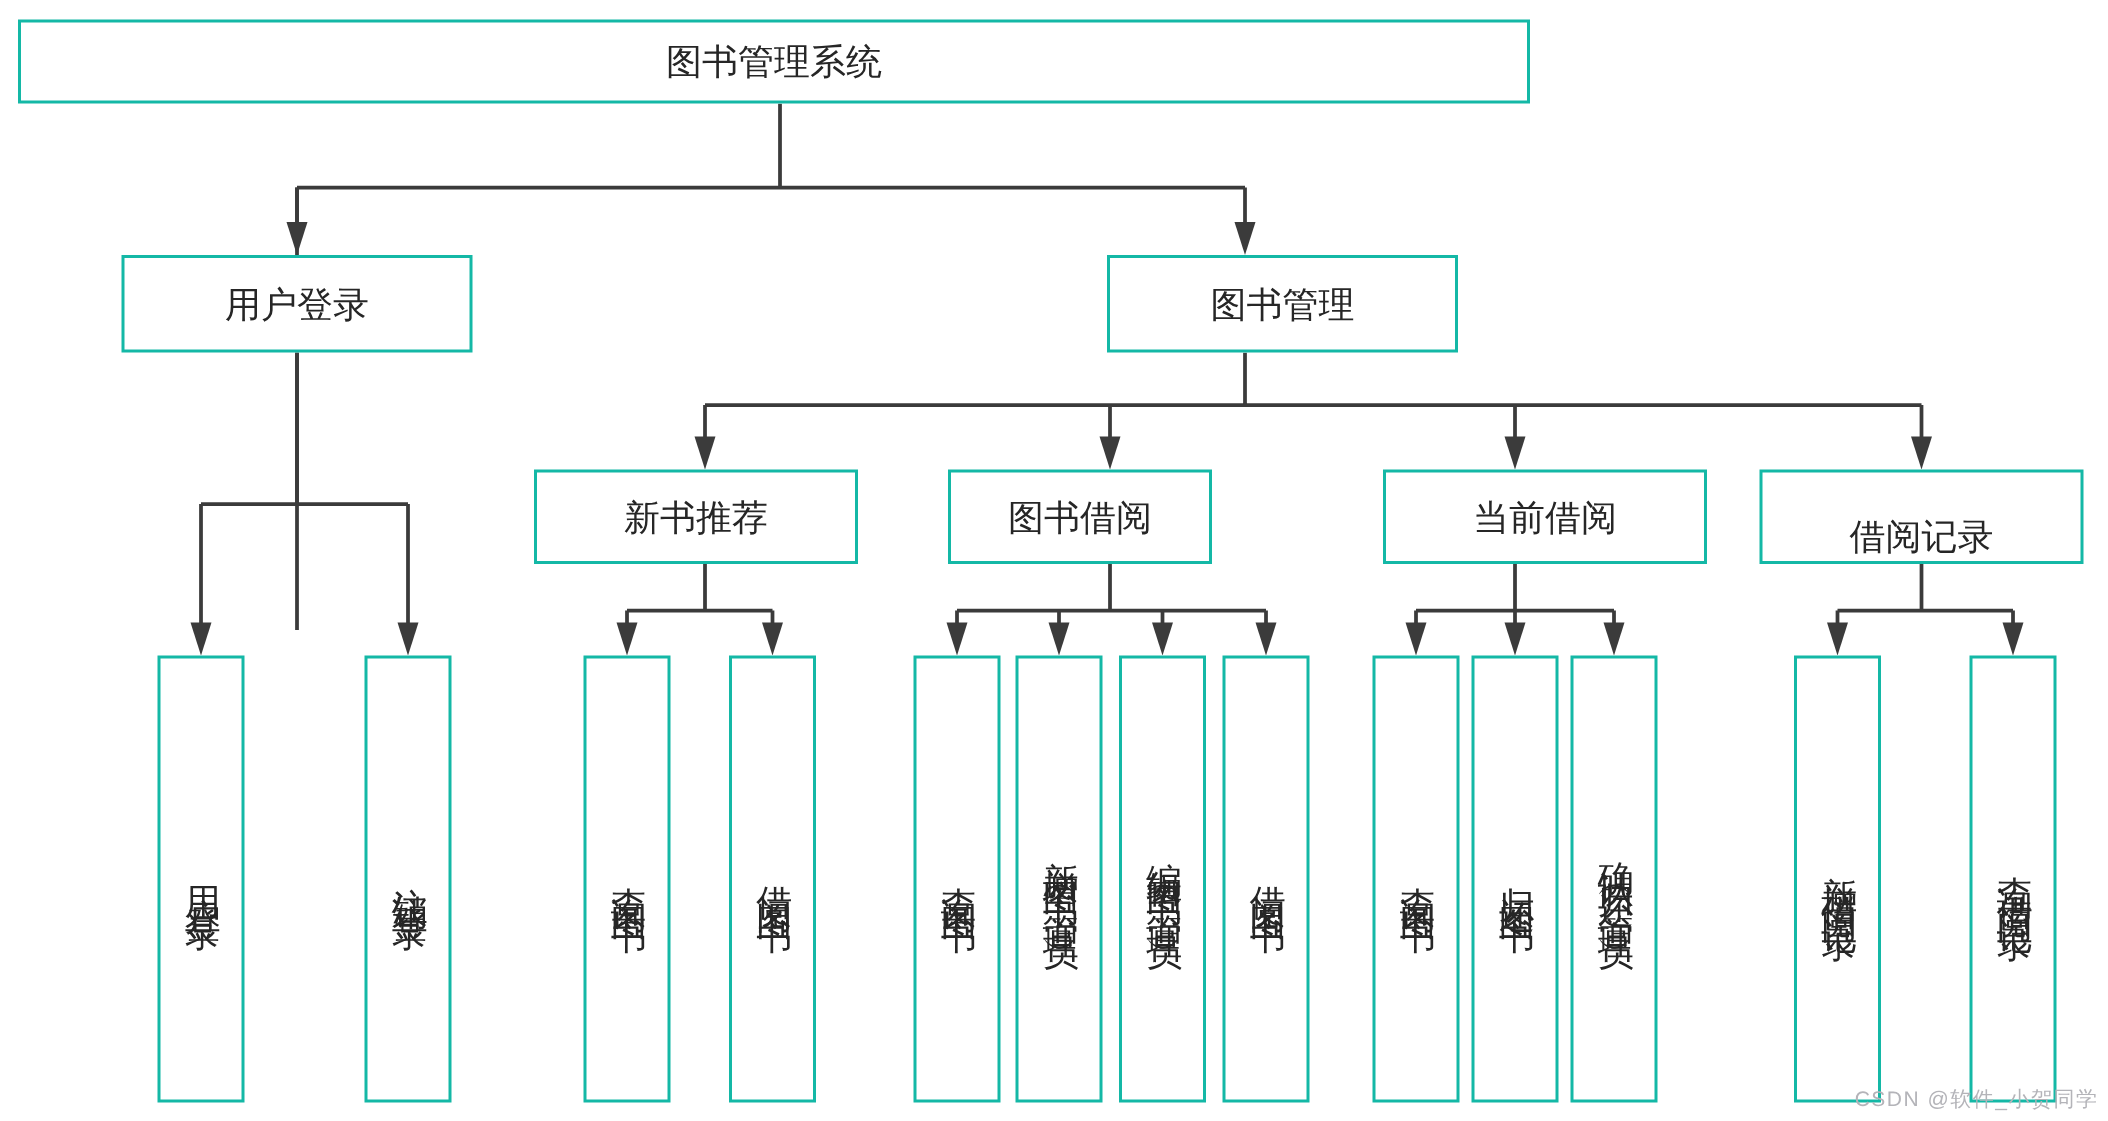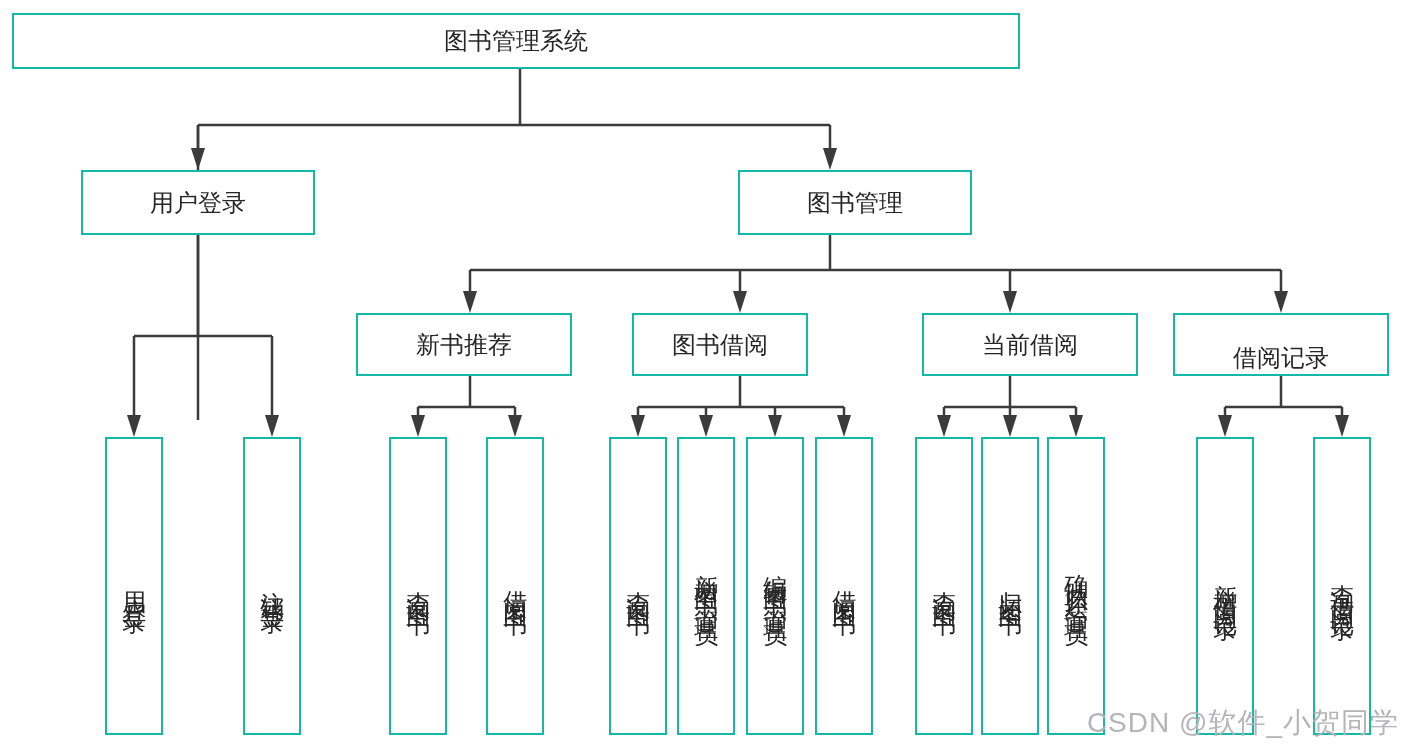--- a/index.html
+++ b/index.html
@@ -31,21 +31,21 @@
     text-orientation: mixed;
     letter-spacing: 7px;
     line-height: 1.1;
     white-space: nowrap;
   }
   .watermark {
     position: absolute;
     right: 6px;
     bottom: 5px;
     color: #b4b4b9;
-    font-size: 28px;
+    font-size: 14px;
     letter-spacing: 1px;
     white-space: nowrap;
     text-align: center;
   }
 </style>
 </head>
 <body>
 
 <div class="canvas">
 

